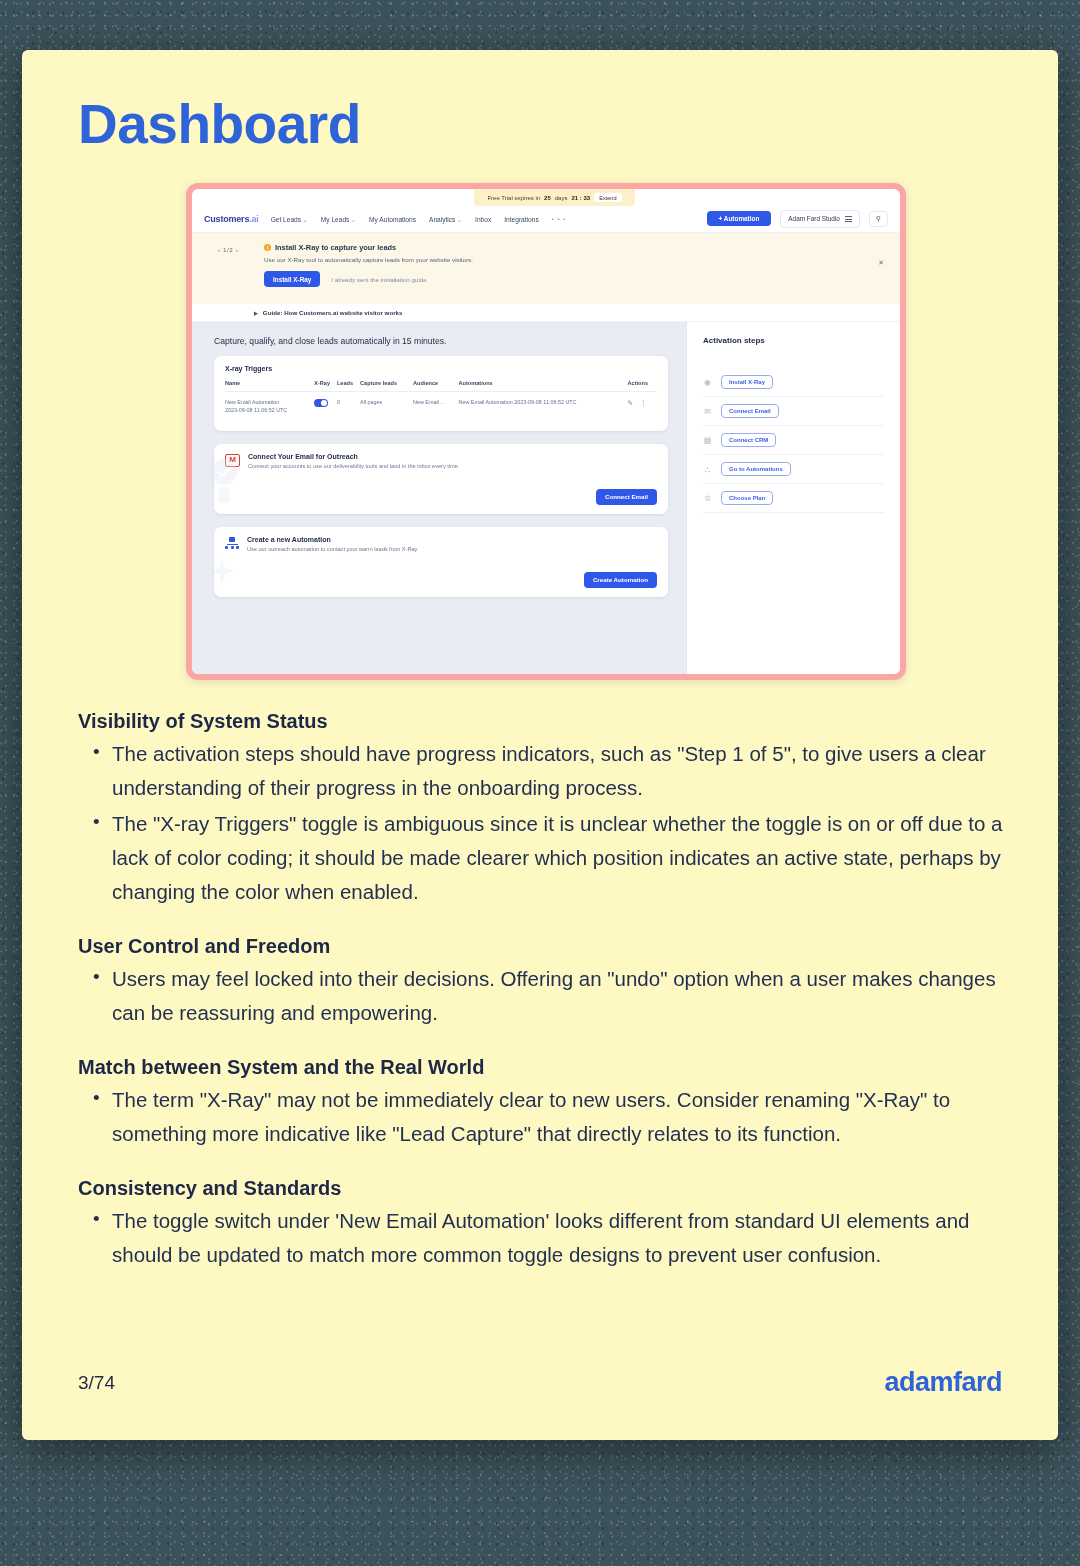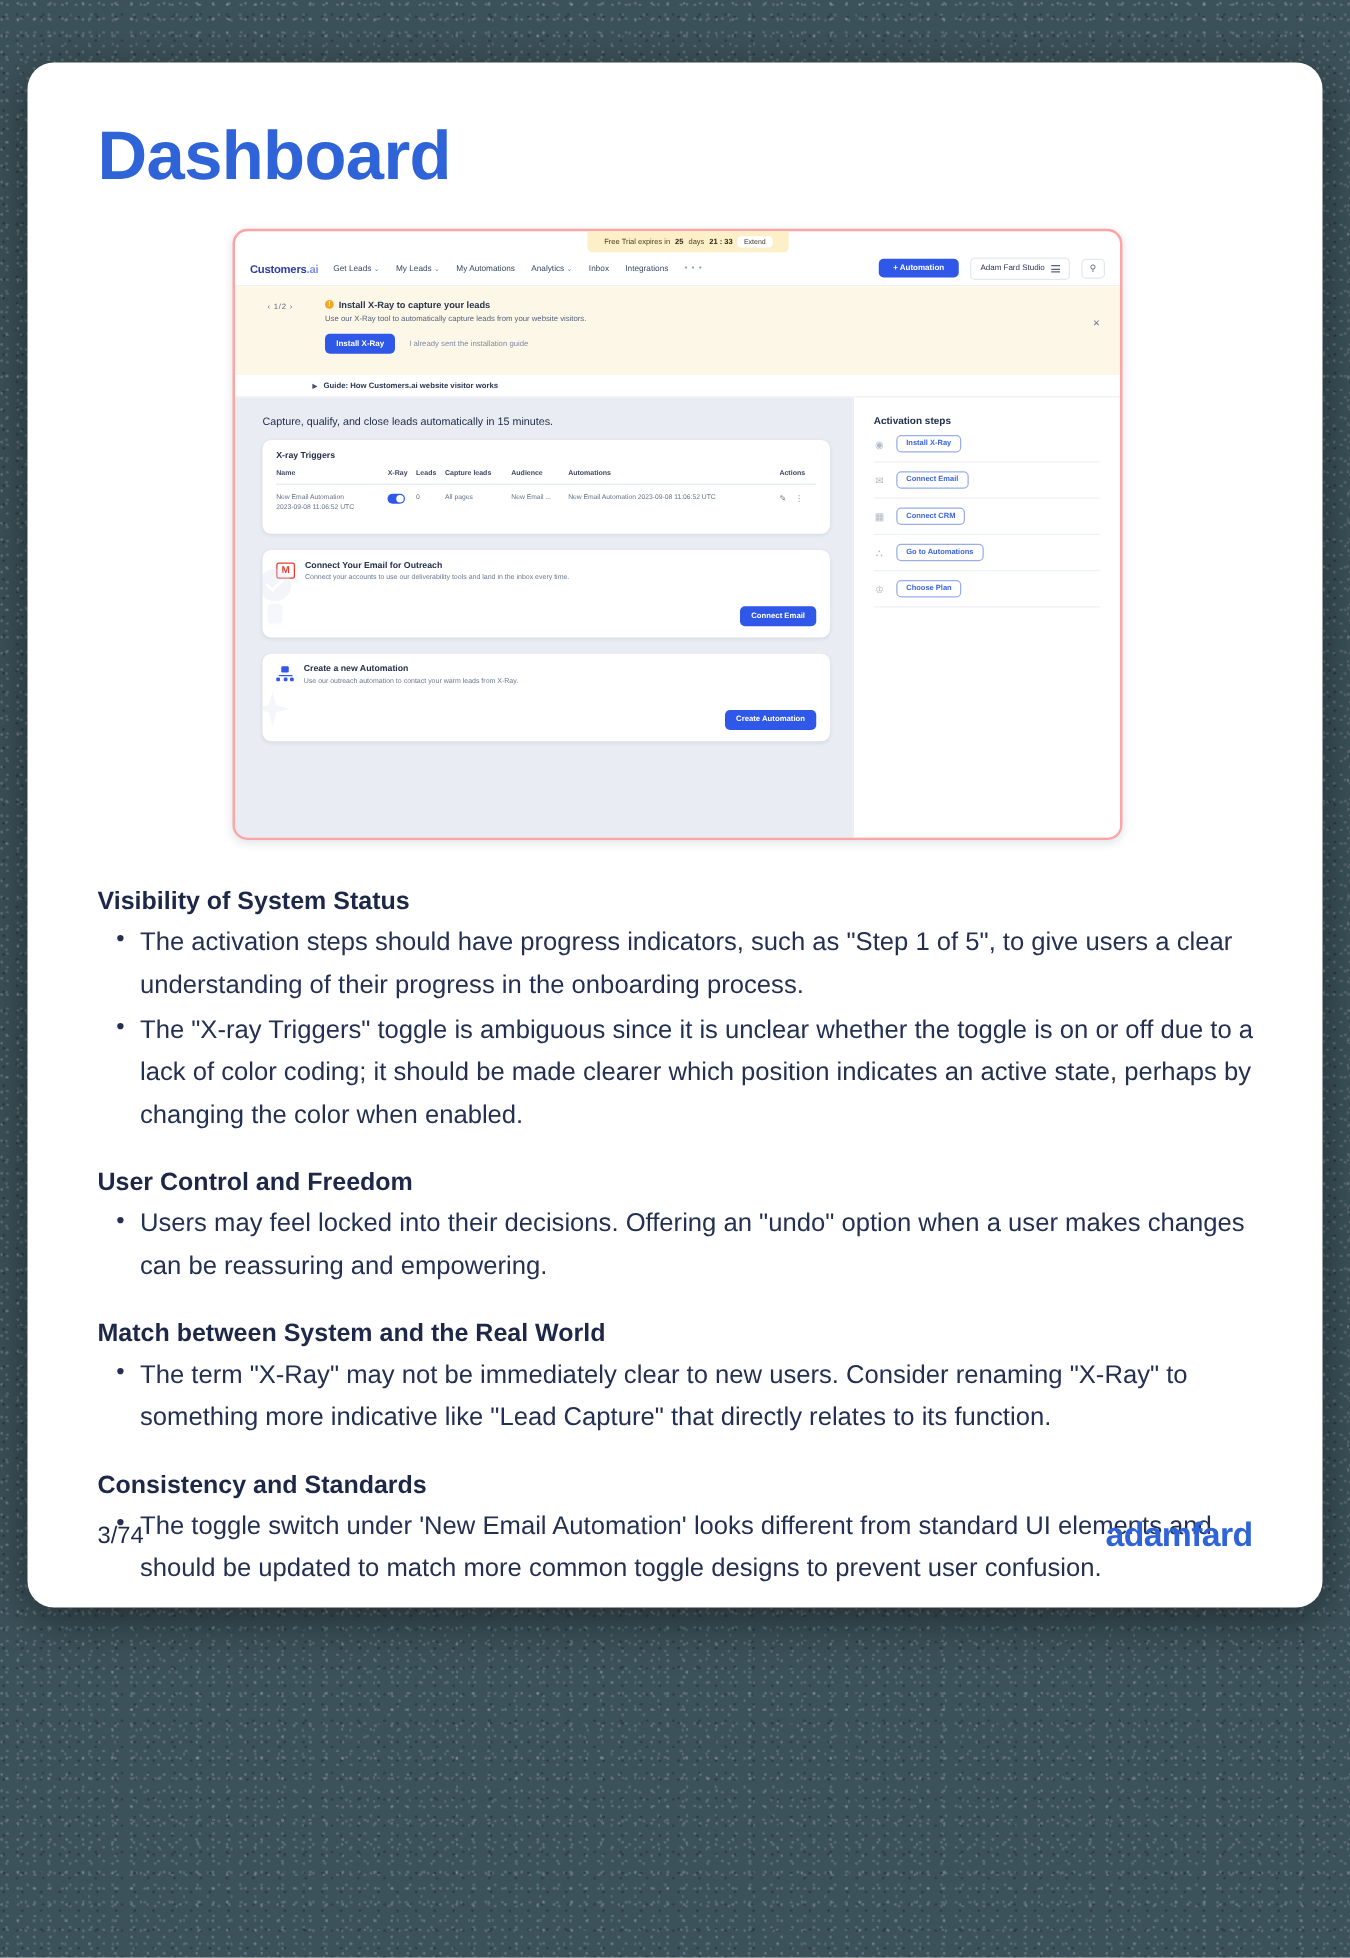--- a/index.html
+++ b/index.html
@@ -18,34 +18,34 @@
       radial-gradient(circle at 10% 20%, rgba(255,255,255,.18) 0 1px, transparent 1.2px),
       radial-gradient(circle at 30% 70%, rgba(255,255,255,.14) 0 1px, transparent 1.2px),
       radial-gradient(circle at 55% 35%, rgba(255,255,255,.16) 0 1px, transparent 1.2px),
       radial-gradient(circle at 75% 85%, rgba(255,255,255,.12) 0 1px, transparent 1.2px),
       radial-gradient(circle at 90% 15%, rgba(255,255,255,.15) 0 1px, transparent 1.2px),
       radial-gradient(circle at 20% 90%, rgba(0,0,0,.25) 0 1px, transparent 1.3px),
       radial-gradient(circle at 65% 55%, rgba(0,0,0,.2) 0 1px, transparent 1.3px);
     background-size:13px 13px, 17px 17px, 11px 11px, 19px 19px, 23px 23px, 15px 15px, 21px 21px;
   }
   .page{
-    position:absolute;left:22px;top:50px;width:1036px;height:1236px;
-    background:#ffffff;border-radius:21px;
+    position:absolute;left:22px;top:50px;width:1036px;height:1390px;
+    background:#fef9c3;border-radius:6px;
     box-shadow:0 10px 40px rgba(0,0,0,.45);
     overflow:hidden;
   }
   .title{
     position:absolute;left:56px;top:42px;
     font-size:55px;font-weight:bold;color:#2f63d8;letter-spacing:-.5px;
   }
 
   
   .shot{
     position:absolute;left:164px;top:133px;width:708px;height:485px;
-    background:#ffffff;border:2px solid #fca5a5;border-radius:12px;
+    background:#ffffff;border:6px solid #fca5a5;border-radius:12px;
     overflow:hidden;
     box-shadow:0 2px 8px rgba(30,50,90,.14);
     font-size:6px;color:#26334d;
   }
   .trialbar{
     position:absolute;left:282px;top:0;width:161px;height:17px;
     background:#fdf0c9;border-radius:0 0 4px 4px;
     display:flex;align-items:center;justify-content:center;gap:4px;
     font-size:6px;color:#4b4326;white-space:nowrap;
   }
@@ -118,21 +118,21 @@
   .gicon{width:13px;height:11px;border:1px solid #e03c31;border-radius:2px;display:flex;align-items:center;
     justify-content:center;font-size:8px;font-weight:bold;color:#e03c31;line-height:1;flex:none;margin-top:1px;}
   .nodeicon{width:14px;height:12px;position:relative;flex:none;margin-top:1px;}
   .nodeicon .sq{position:absolute;background:#2f58e8;}
   .cardsub{font-size:5.6px;color:#6b7791;margin-top:3px;}
   .cardbtnrow{display:flex;justify-content:flex-end;margin-top:20px;}
   .btn-blue{background:#2f58e8;color:#fff;border-radius:4px;padding:4.5px 9px;font-size:6.2px;font-weight:bold;}
   .watermark{position:absolute;left:-14px;bottom:4px;opacity:.35;pointer-events:none;}
 
   .rightcol{flex:1;background:#fff;border-left:1px solid #e4e8f0;padding:14px 16px;box-sizing:border-box;}
-  .actitle{font-size:8px;font-weight:bold;color:#232f4c;margin-bottom:0;}
+  .actitle{font-size:8px;font-weight:bold;color:#232f4c;margin-bottom:23px;}
   .actrow{display:flex;align-items:center;gap:9px;padding:7px 0;border-bottom:1px solid #eef1f6;}
   .acticon{width:9px;height:9px;flex:none;color:#b3bbcb;font-size:8px;line-height:9px;text-align:center;}
   .btn-outline{border:1px solid #9aadea;color:#3b63dd;border-radius:4px;padding:3px 7px;font-size:6px;font-weight:bold;}
 
   
   .content{position:absolute;left:56px;top:660px;width:930px;color:#1f2a48;}
   h3.sec{font-size:20px;font-weight:bold;margin:0 0 4px 0;color:#1d2747;}
   .sec-block{margin-bottom:26px;}
   ul.bul{margin:0;padding-left:34px;list-style:none;}
   ul.bul li{position:relative;font-size:20.5px;line-height:1.66;color:#243052;margin-bottom:2px;}

